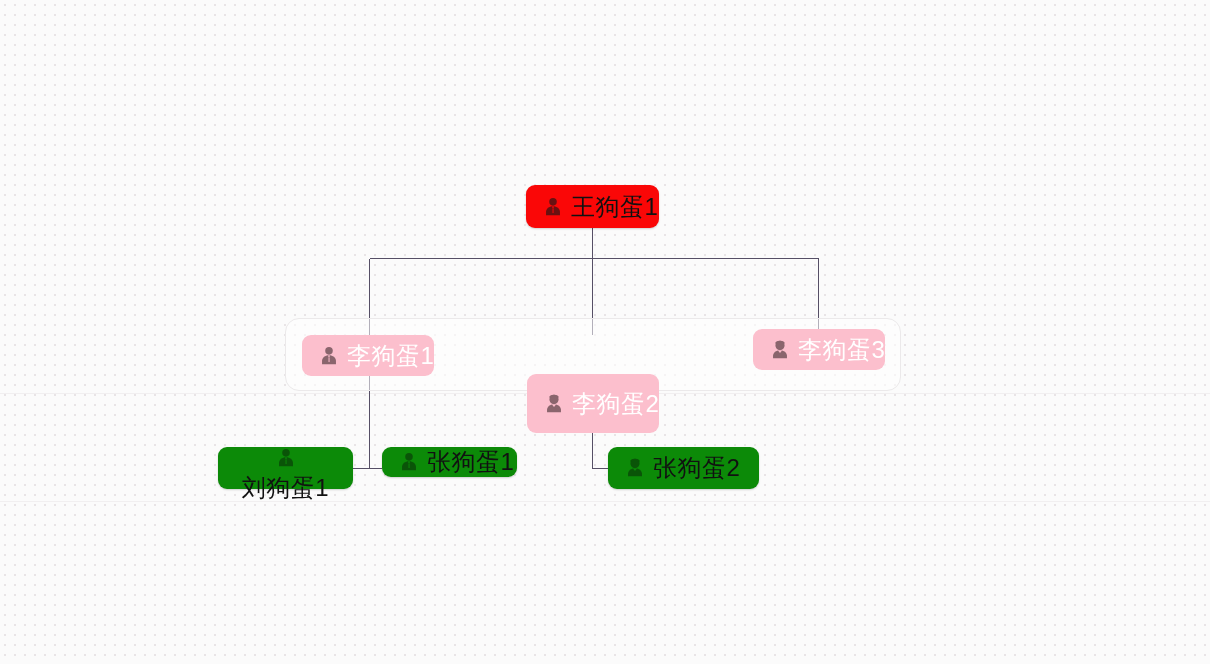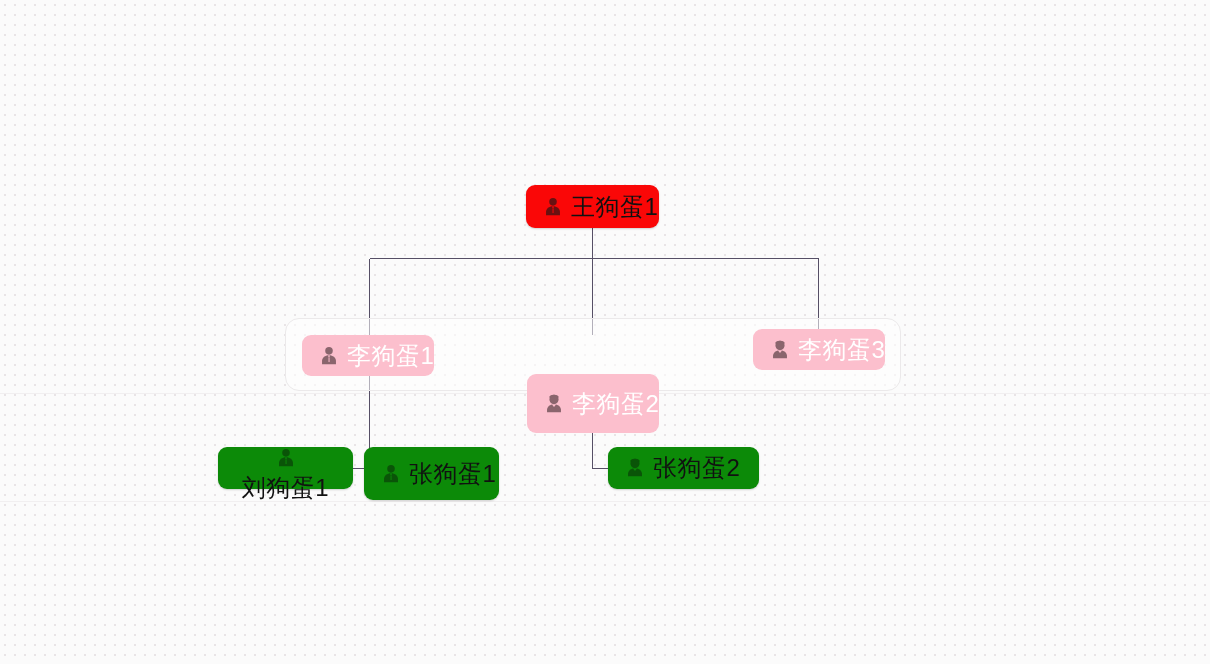--- a/index.html
+++ b/index.html
@@ -183,21 +183,21 @@
   <div class="node green" style="left:218px; top:447px; width:135px; height:42px;flex-direction:column;">
     <svg class="node-icon" viewBox="0 0 24 24">
       <circle cx="12" cy="6.4" r="4.1"></circle>
       <path d="M12 11.2c-4.3 0-7.6 2.6-7.6 6.2V21h15.2v-3.6c0-3.6-3.3-6.2-7.6-6.2z"></path>
       <path d="M10.7 11.4 L12 14 L13.3 11.4 Z" fill="#0c8a08"></path>
       <rect x="11.5" y="13.6" width="1.1" height="5" fill="#0c8a08"></rect>
     </svg>
     <span class="node-label">刘狗蛋1</span>
   </div>
 
-  <div class="node green" style="left:364px; top:447px; width:135px; height:53px;">
+  <div class="node green" style="left:382px; top:447px; width:135px; height:30px;">
     <svg class="node-icon" viewBox="0 0 24 24">
       <circle cx="12" cy="6.4" r="4.1"></circle>
       <path d="M12 11.2c-4.3 0-7.6 2.6-7.6 6.2V21h15.2v-3.6c0-3.6-3.3-6.2-7.6-6.2z"></path>
       <path d="M10.7 11.4 L12 14 L13.3 11.4 Z" fill="#0c8a08"></path>
       <rect x="11.5" y="13.6" width="1.1" height="5" fill="#0c8a08"></rect>
     </svg>
     <span class="node-label">张狗蛋1</span>
   </div>
 
   <div class="node green" style="left:608px; top:447px; width:151px; height:42px;">

